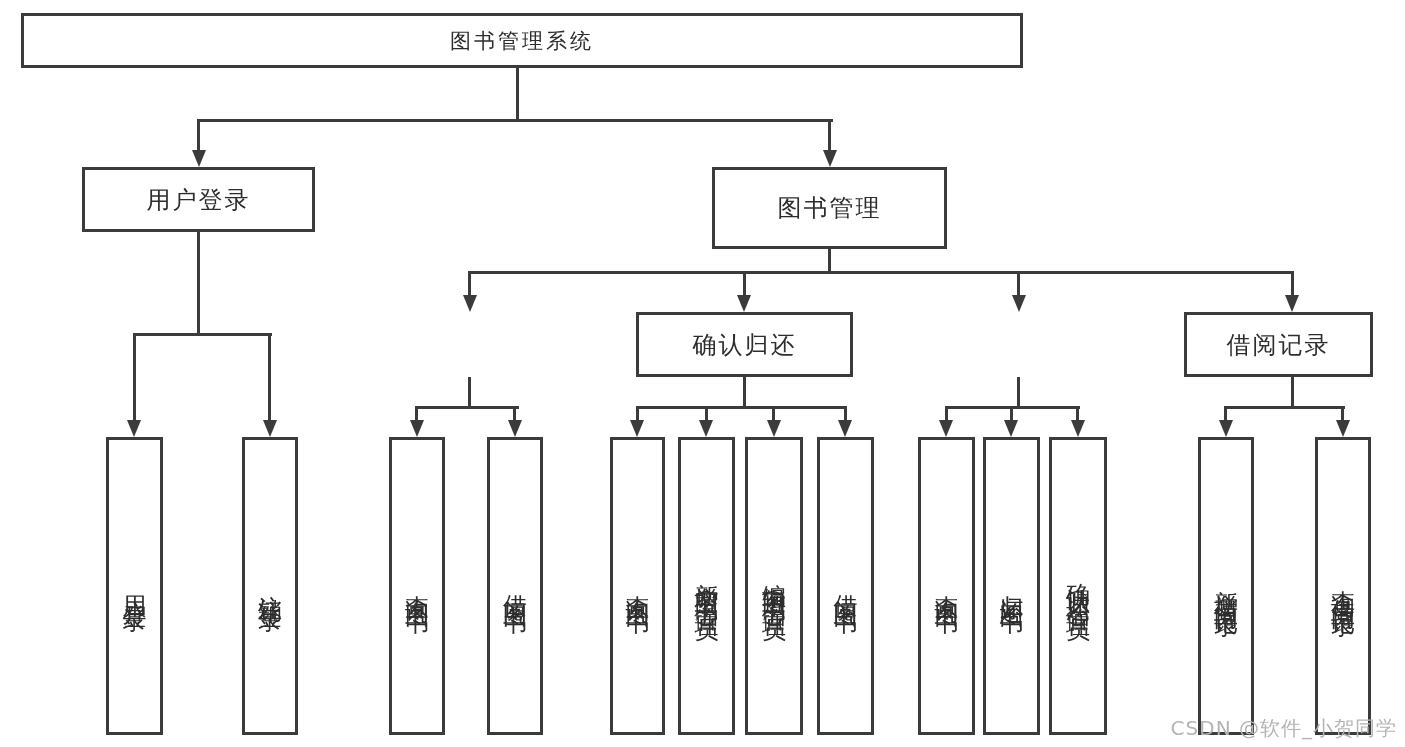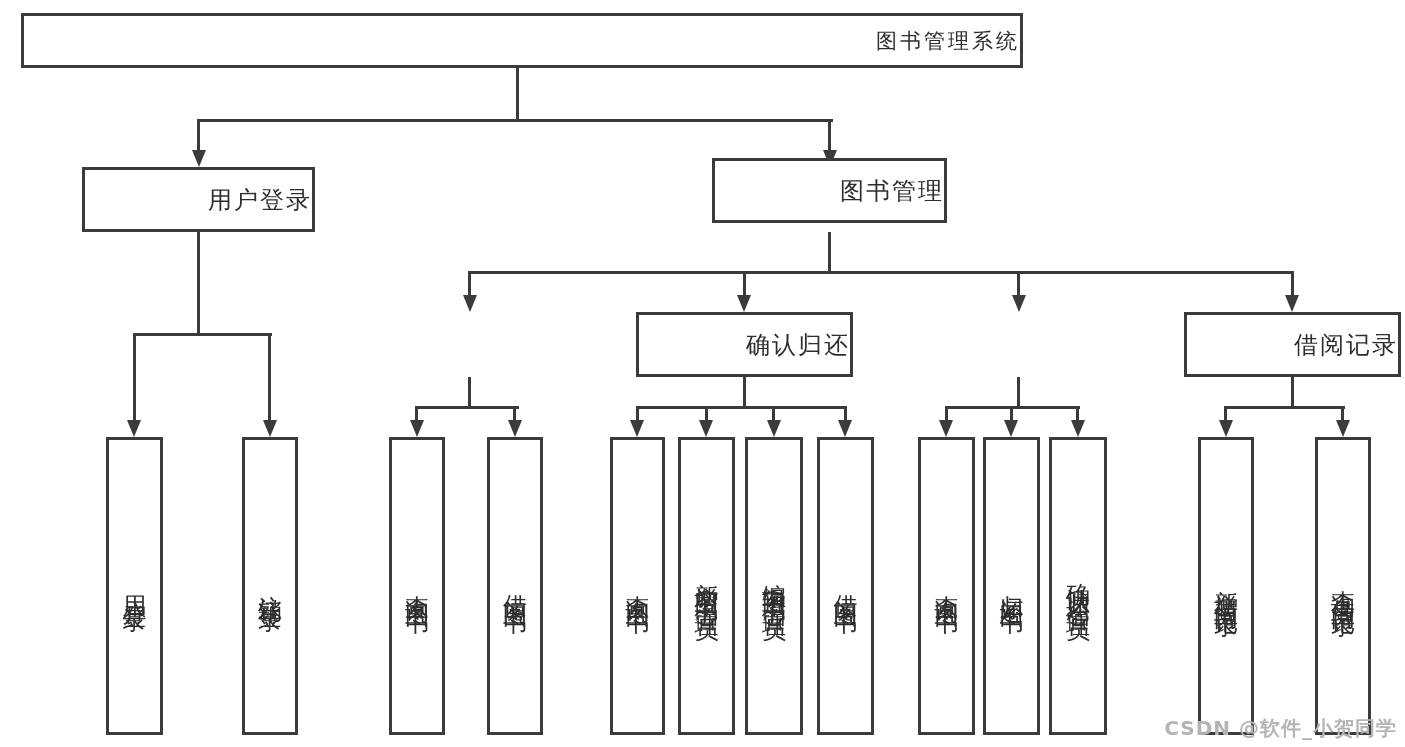--- a/index.html
+++ b/index.html
@@ -4,38 +4,38 @@
 <style>
   :root { --line:#3b3b3b; --text:#2d2d2d; --wm:#b4b4b4; --bg:#ffffff; }
   html,body { margin:0; padding:0; background:var(--bg); }
   .canvas {
     position:relative; width:1405px; height:747px; background:var(--bg);
     font-family:"DejaVu Sans","Liberation Sans",sans-serif; overflow:hidden;
   }
   .box {
     position:absolute; box-sizing:border-box; border:3px solid var(--line);
     background:#fff; color:var(--text); display:flex; align-items:center;
-    justify-content:flex-end; font-size:24px; letter-spacing:2px; white-space:nowrap;
+    justify-content:center; font-size:24px; letter-spacing:2px; white-space:nowrap;
   }
   .box.root { font-size:21px; letter-spacing:3px; }
   .vbox {
     position:absolute; box-sizing:border-box; border:3px solid var(--line);
     background:#fff; color:var(--text); display:flex; align-items:center;
     justify-content:center; font-size:24px;
     writing-mode:vertical-rl; text-orientation:mixed; letter-spacing:5px;
   }
   .vline, .hline { position:absolute; background:var(--line); }
   .arrow {
     position:absolute; width:0; height:0;
     border-left:7px solid transparent; border-right:7px solid transparent;
     border-top:17px solid var(--line);
   }
   .watermark {
     position:absolute; right:8px; bottom:5px; color:var(--wm);
-    font-size:20px; letter-spacing:1px; white-space:nowrap;font-weight:bold;
+    font-size:20px; letter-spacing:1px; white-space:nowrap;
   }
 </style>
 </head>
 <body>
 
 <div class="canvas">
 
   <div class="vline" style="left:516px;top:68px;width:3px;height:52px"></div>
   <div class="hline" style="left:197px;top:119px;width:636px;height:3px"></div>
   <div class="vline" style="left:197px;top:119px;width:3px;height:32px"></div>
@@ -96,28 +96,28 @@
   <div class="arrow" style="left:1219px;top:420px"></div>
   <div class="arrow" style="left:1336px;top:420px"></div>
 
   <div class="box root" style="left:21px;top:13px;width:1002px;height:55px">
     <span>图书管理系统</span>
   </div>
 
   <div class="box" style="left:82px;top:167px;width:233px;height:65px">
     <span>用户登录</span>
   </div>
-  <div class="box" style="left:712px;top:158px;width:235px;height:65px">
+  <div class="box" style="left:712px;top:167px;width:235px;height:82px">
     <span>图书管理</span>
   </div>
 
   <div class="box" style="left:636px;top:312px;width:217px;height:65px">
     <span>确认归还</span>
   </div>
-  <div class="box" style="left:1184px;top:312px;width:217px;height:65px">
+  <div class="box" style="left:1184px;top:312px;width:189px;height:65px">
     <span>借阅记录</span>
   </div>
 
   <div class="vbox" style="left:106px;top:437px;width:57px;height:298px">
     <span>用户登录</span>
   </div>
   <div class="vbox" style="left:242px;top:437px;width:56px;height:298px">
     <span>注销登录</span>
   </div>
 

